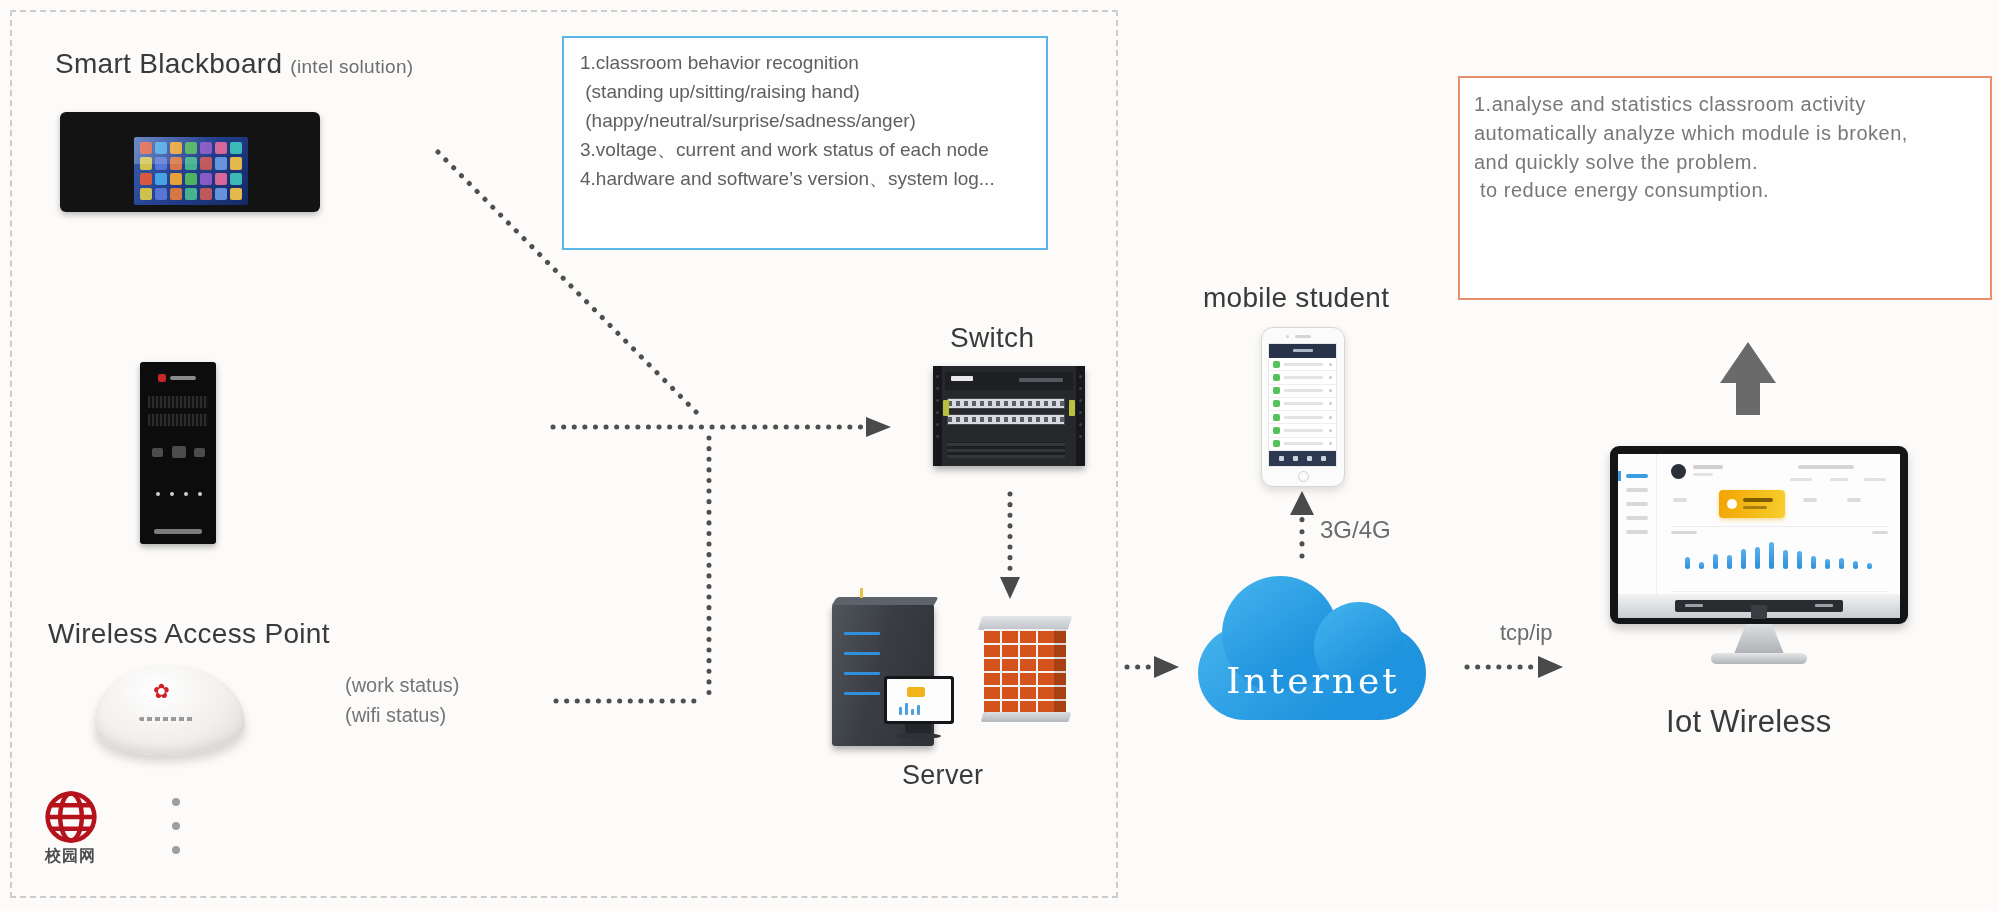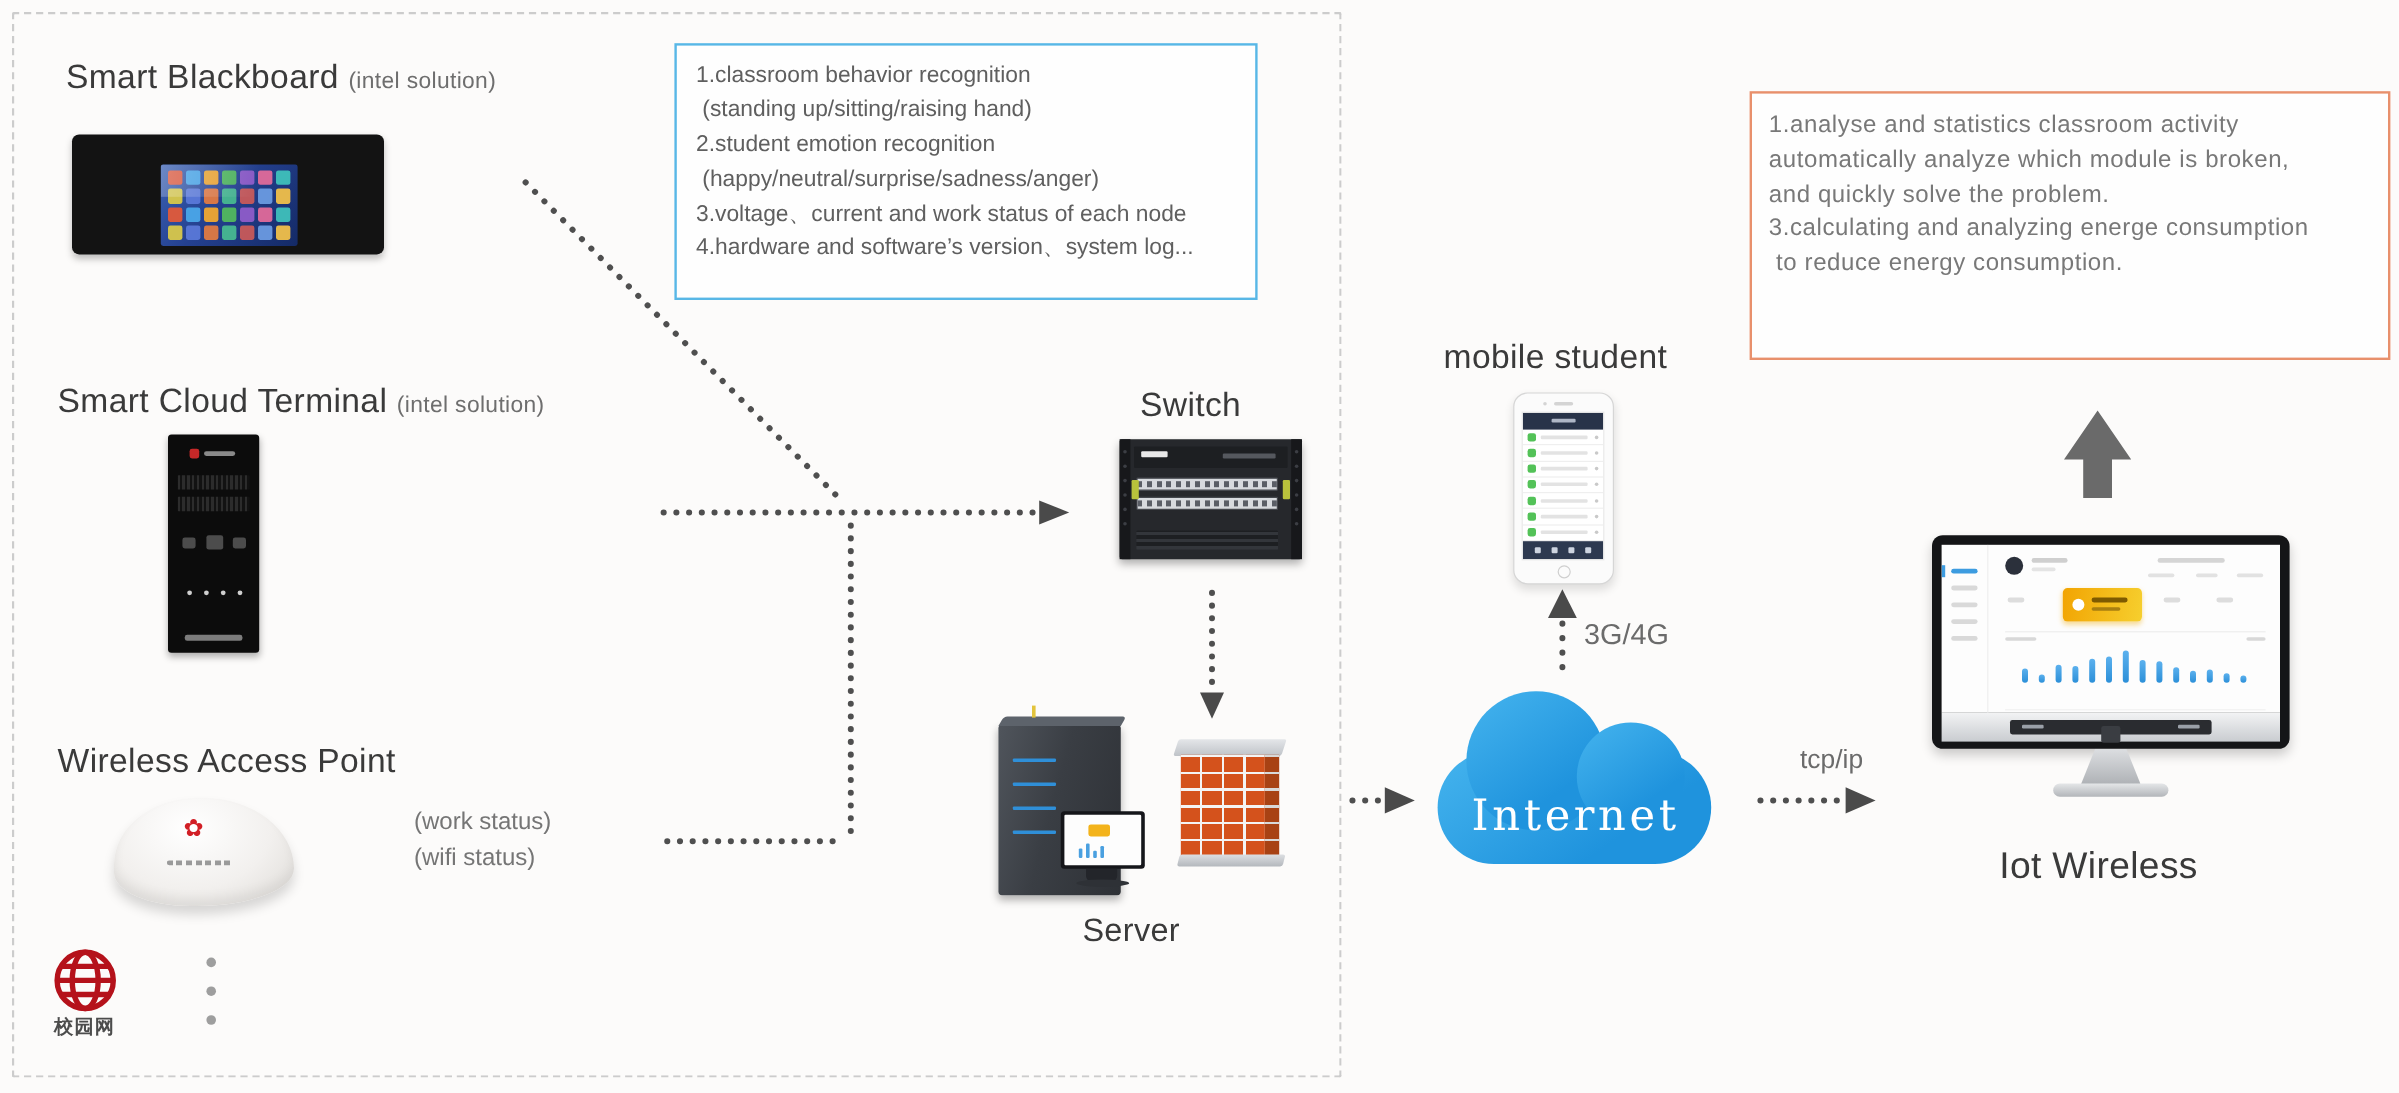--- a/index.html
+++ b/index.html
@@ -233,29 +233,25 @@
           <div class="bb-tile" style="background: rgb(106, 154, 224);"></div>
           <div class="bb-tile" style="background: rgb(240, 192, 74);"></div>
         </div>
       <div class="bb-sheen"></div>
     </div>
   </div>
 
   <div class="abs feature-box">
     <div class="ln">1.classroom behavior recognition</div>
     <div class="ln"> (standing up/sitting/raising hand)</div>
-    <div class="ln">2.student emotion recognition</div>
     <div class="ln"> (happy/neutral/surprise/sadness/anger)</div>
     <div class="ln">3.voltage、current and work status of each node</div>
     <div class="ln">4.hardware and software’s version、system log...</div>
   </div>
 
-  <div class="abs h-title" style="left:48px;top:318px;">
-    <span>Smart Cloud Terminal</span><span class="h-sub">(intel solution)</span>
-  </div>
   <div class="abs terminal">
     <div class="tm-logo"></div>
     <div class="tm-logotxt"></div>
     <div class="tm-stripe" style="top:34px;"></div>
     <div class="tm-stripe" style="top:52px;"></div>
     <div class="tm-btn" style="left:12px;top:86px;"></div>
     <div class="tm-btn" style="left:32px;top:84px;width:14px;height:12px;"></div>
     <div class="tm-btn" style="left:54px;top:86px;"></div>
     <div class="tm-dot" style="left:16px;top:130px;"></div>
     <div class="tm-dot" style="left:30px;top:130px;"></div>
@@ -404,21 +400,20 @@
     <div class="p c1"></div>
     <div class="p c2"></div>
     <div class="cloud-label">Internet</div>
   </div>
   <div class="abs label-proto" style="left:1500px;top:620px;">tcp/ip</div>
 
   <div class="abs analysis-box">
     <div class="ln">1.analyse and statistics classroom activity</div>
     <div class="ln">automatically analyze which module is broken,</div>
     <div class="ln">and quickly solve the problem.</div>
-    <div class="ln">3.calculating and analyzing energe consumption</div>
     <div class="ln"> to reduce energy consumption.</div>
   </div>
 
   <div class="abs imonitor">
     <div class="im-screen">
       <div class="im-side">
         <div class="it act"></div>
           <div class="it"></div>
           <div class="it"></div>
           <div class="it"></div>

